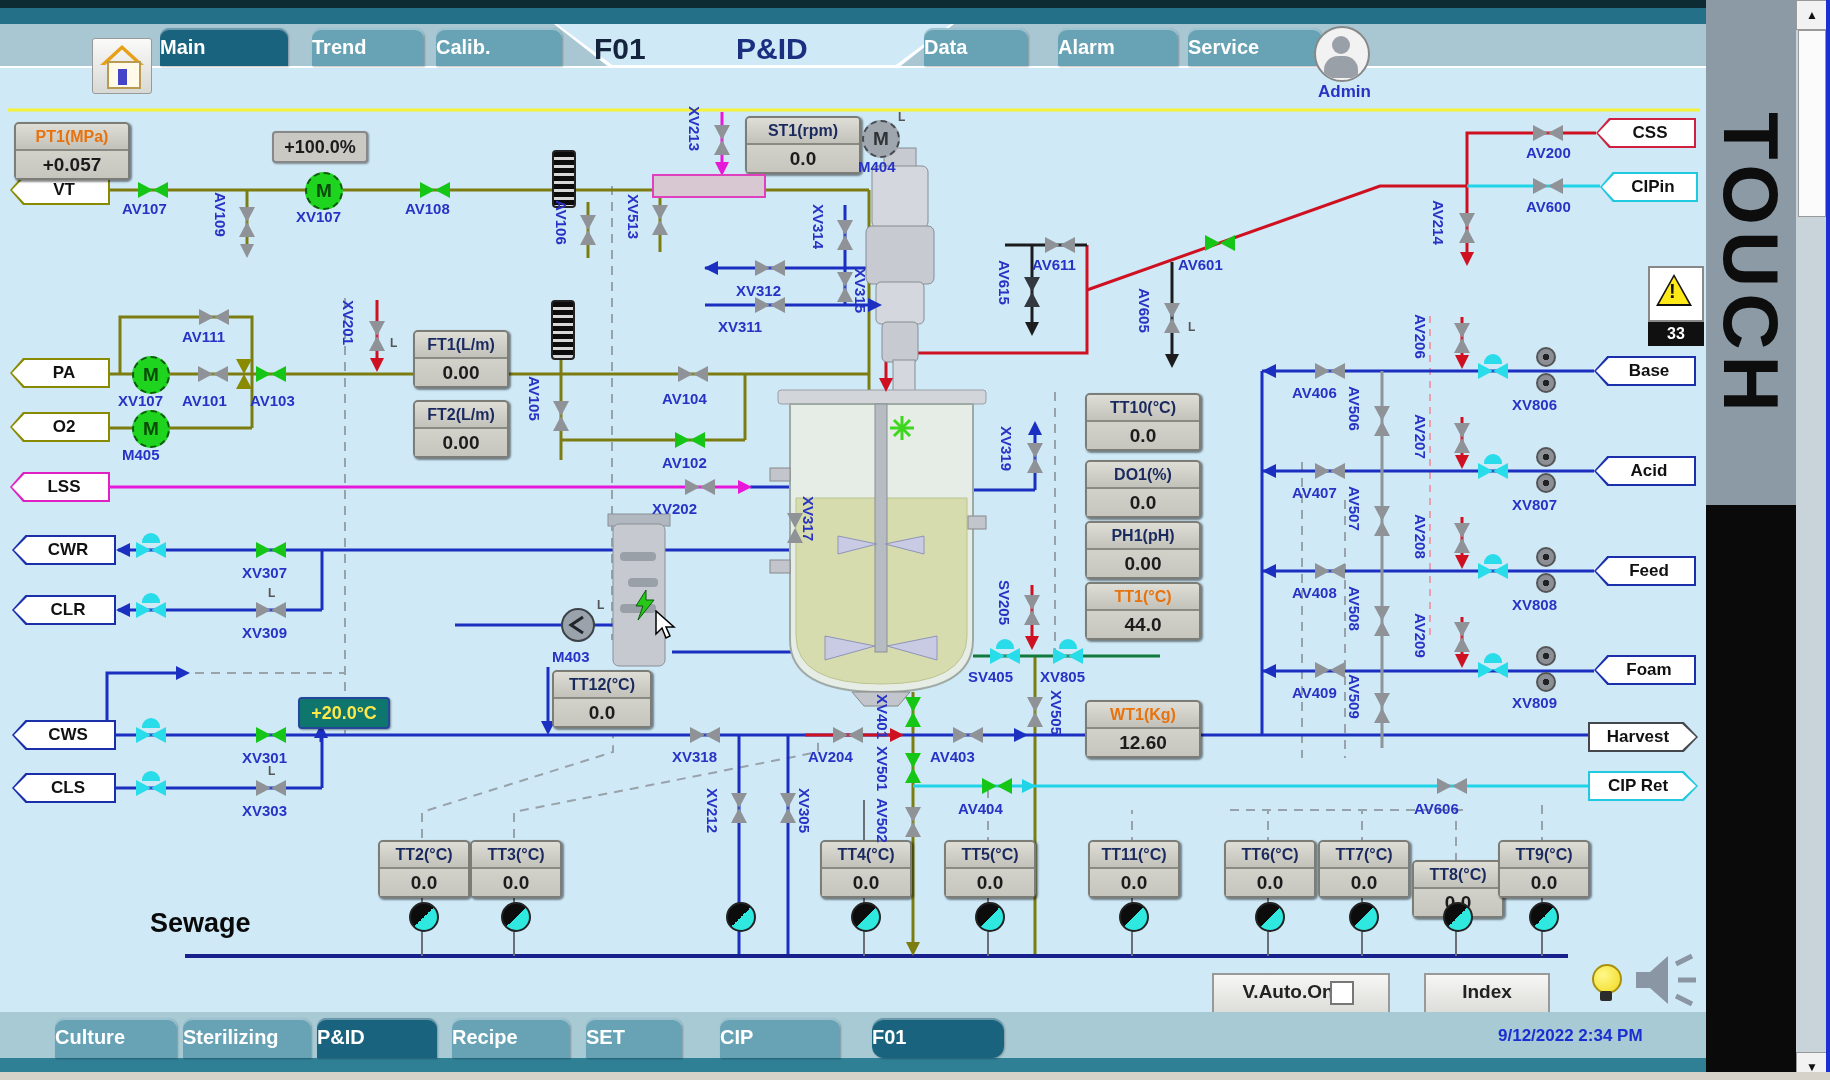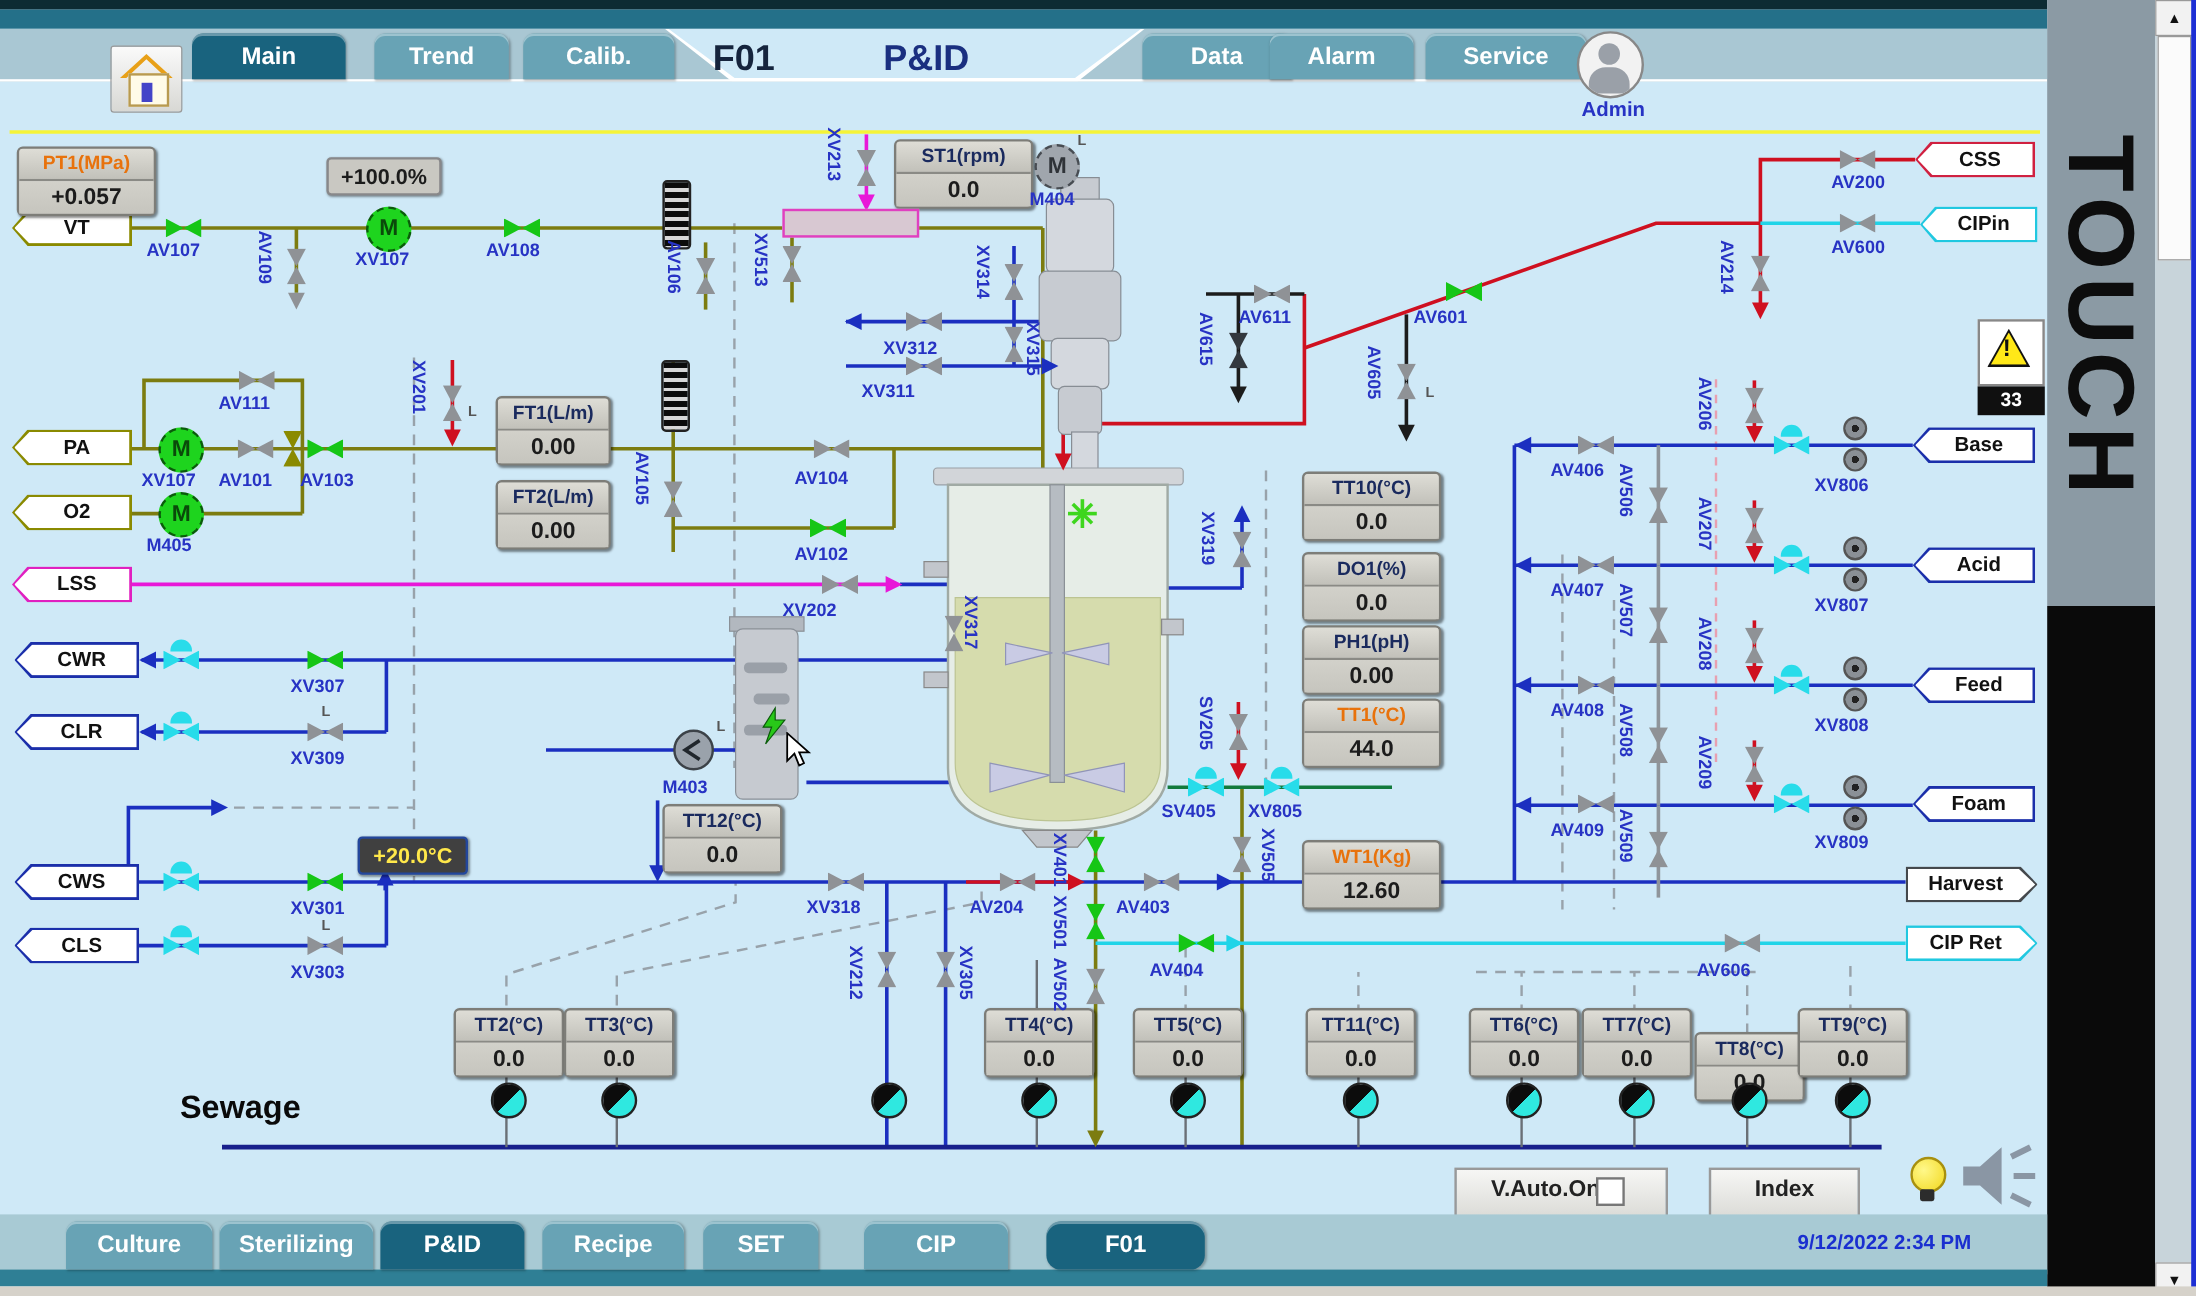--- a/index.html
+++ b/index.html
@@ -1,38 +1,38 @@
 <!DOCTYPE html>
 <html><head>
 <meta charset="utf-8">
 <style>
   html,body{margin:0;padding:0;background:#000}
   #stage{position:relative;width:1830px;height:1080px;background:#cfe9f7;overflow:hidden;
          font-family:"Liberation Sans",sans-serif}
   
   .band{position:absolute}
   .tab{position:absolute;height:38px;border-radius:9px 9px 0 0;background:#68a3b5;color:#fff;
-       font:bold 20px/38px "Liberation Sans",sans-serif;text-align:center;
+       font:bold 20px/38px "Liberation Sans",sans-serif;text-align:left;
        box-shadow:inset 0 2px 0 rgba(255,255,255,.35),1px 1px 2px rgba(0,0,0,.25);cursor:pointer}
   .tab.active{background:#19637e}
   .headtitle{position:absolute;font:bold 30px "Liberation Sans",sans-serif;color:#15243d}
   .headtitle.pid{color:#1a2f80}
   
   .inst{position:absolute;background:#c8c8c2;border:2px solid #7d7d78;border-radius:5px;
         box-shadow:1.5px 1.5px 2px rgba(0,0,0,.45)}
   .inst .ih{font:bold 16px/25px "Liberation Sans",sans-serif;text-align:center;color:#1a2a5e;
             border-bottom:2px solid #8a8a85;background:linear-gradient(#deddd6,#c2c1ba);
             border-radius:3px 3px 0 0;padding:0 2px}
   .inst .iv{font:bold 19px/27px "Liberation Sans",sans-serif;text-align:center;color:#1c1c1c;
             background:linear-gradient(#d2d1ca,#c6c5be)}
   .inst.orange .ih{color:#e8720c}
   .sp{position:absolute;font:bold 18px/28px "Liberation Sans",sans-serif;text-align:center;
       border:2px solid #88888a;border-radius:4px;background:#c9c8c2;color:#1c1c1c;
       box-shadow:1px 1px 2px rgba(0,0,0,.4)}
-  .sp.blue{background:#404040;color:#ffe84a;border-color:#23479c}
+  .sp.blue{background:#0f766e;color:#ffe84a;border-color:#23479c}
   
   .tag{position:absolute;font:bold 15px "Liberation Sans",sans-serif;color:#2733c4;white-space:nowrap}
   .tag.vv{writing-mode:vertical-rl}
   .lmark{position:absolute;font:bold 12px "Liberation Sans",sans-serif;color:#555}
   
   .bt{position:absolute;width:30px;height:16px;color:#8f9296}
   .bt::before,.bt::after{content:"";position:absolute;top:0;bottom:0;width:50%;background:currentColor}
   .bt::before{left:0;clip-path:polygon(0 0,100% 50%,0 100%)}
   .bt::after{right:0;clip-path:polygon(100% 0,0 50%,100% 100%)}
   .bt.v{transform:rotate(90deg)}
@@ -310,21 +310,21 @@
 <div class="homebtn">
   <span class="roof"></span>
   <span class="house"></span>
       <span class="door"></span>
 </div>
 <div class="tab active" style="left:160px;top:28px;width:128px">Main</div>
 <div class="tab" style="left:312px;top:28px;width:112px">Trend</div>
 <div class="tab" style="left:436px;top:28px;width:126px">Calib.</div>
 <div class="headtitle" style="left:594px;top:32px">F01</div>
 <div class="headtitle pid" style="left:736px;top:32px">P&amp;ID</div>
-<div class="tab" style="left:952px;top:28px;width:124px">Data</div>
+<div class="tab" style="left:924px;top:28px;width:104px">Data</div>
 <div class="tab" style="left:1058px;top:28px;width:120px">Alarm</div>
 <div class="tab" style="left:1188px;top:28px;width:134px">Service</div>
 <div class="avatar"></div>
 <div class="tag" style="left:1318px;top:82px;font-size:17px">Admin</div>
 
 <div class="band" style="left:1706px;top:0;width:90px;height:505px;background:#8b9aa4"></div>
 <div class="band" style="left:1706px;top:505px;width:90px;height:575px;background:#0a0a0a"></div>
 <div class="touchtxt">TOUCH</div>
 <div class="scroll">
   <div class="scr" style="top:0">▲</div>

